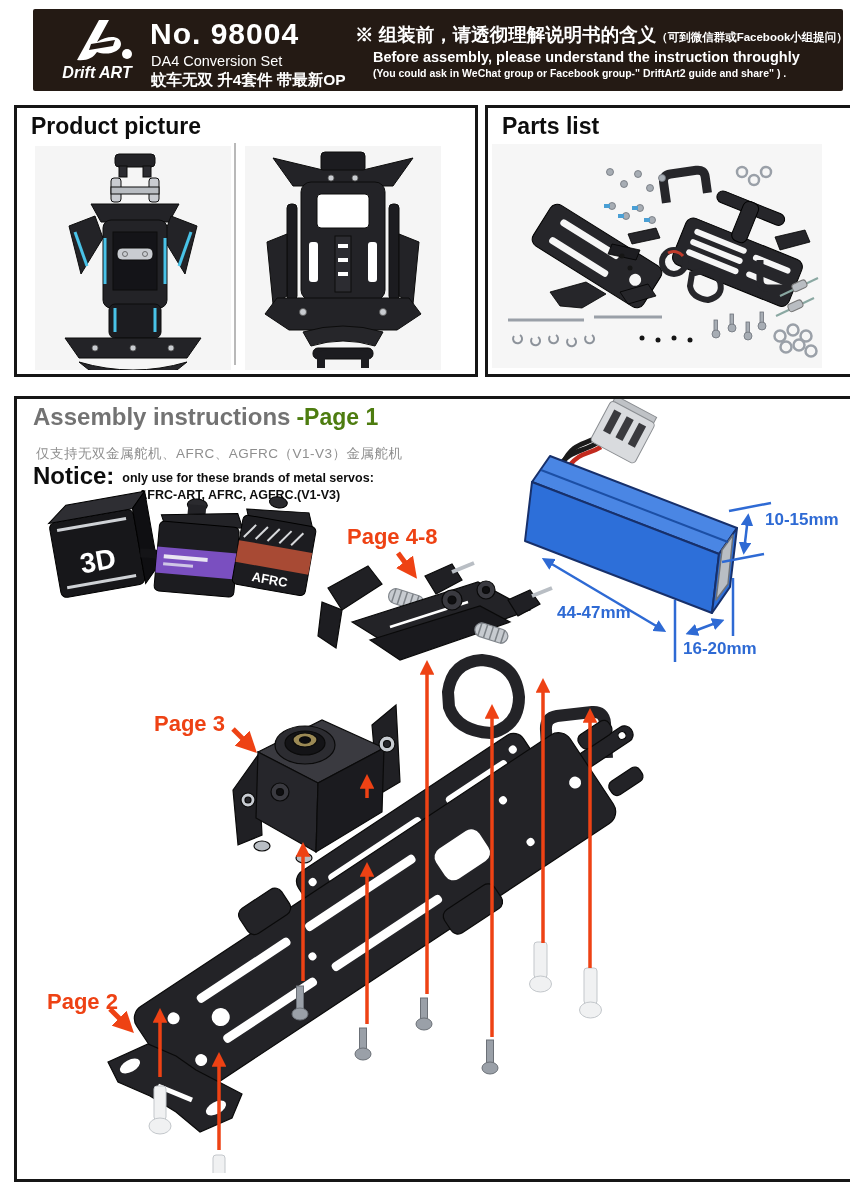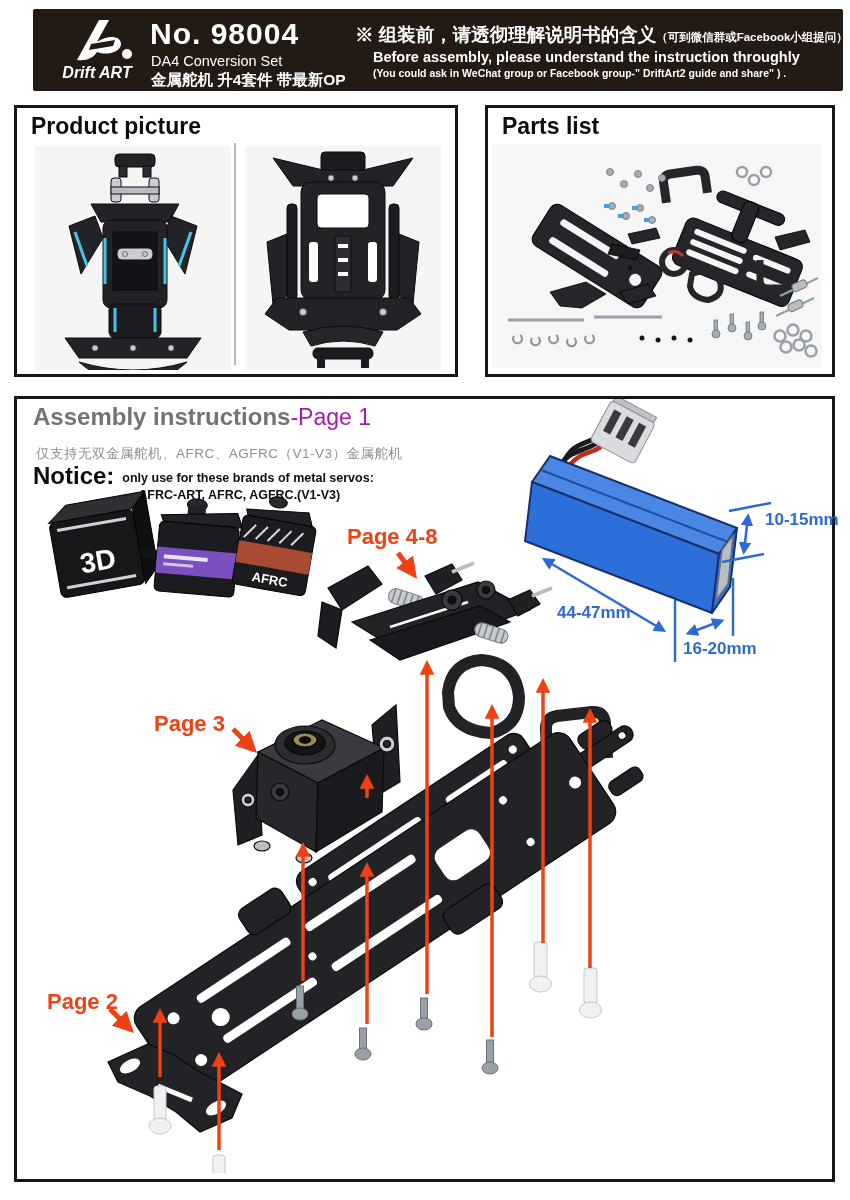--- a/index.html
+++ b/index.html
@@ -11,28 +11,28 @@
   .logo-wrap{position:absolute;left:14px;top:5px;width:100px;height:72px;text-align:center;}
   .logo-text{position:absolute;left:0;right:0;bottom:4px;color:#fff;font-weight:bold;font-style:italic;font-size:16px;}
   .prod-no{position:absolute;left:117px;top:8px;color:#fff;font-size:30px;font-weight:bold;letter-spacing:1px;}
   .prod-en{position:absolute;left:118px;top:44px;color:#fff;font-size:14.5px;}
   .prod-cn{position:absolute;left:118px;top:61px;color:#fff;font-size:15.5px;font-weight:bold;}
   .hn1{position:absolute;left:322px;top:13px;color:#fff;font-size:18.5px;font-weight:bold;white-space:nowrap;}
   .hn1 .small{font-size:11.5px;font-weight:bold;}
   .hn2{position:absolute;left:340px;top:40px;color:#fff;font-size:14.5px;font-weight:bold;white-space:nowrap;}
   .hn3{position:absolute;left:340px;top:58px;color:#fff;font-size:10.5px;font-weight:bold;white-space:nowrap;}
   
-  .box{position:absolute;background:#fff;border:3px solid #161616;}
+  .box{position:absolute;background:#fff;border:3px solid #161616;padding-left:20px;}
   .box h2{position:absolute;left:14px;top:5px;margin:0;font-size:23px;font-weight:bold;color:#0d0d0d;}
   .pp{left:14px;top:105px;width:438px;height:266px;}
   .pl{left:485px;top:105px;width:344px;height:266px;}
   .asm{left:14px;top:396px;width:815px;height:780px;}
   .asm-title{position:absolute;left:16px;top:4px;white-space:nowrap;}
   .asm-title .t1{font-size:24px;font-weight:bold;color:#737373;}
-  .asm-title .t2{font-size:23px;font-weight:normal;color:#a21caf;margin-left:0;}
+  .asm-title .t2{font-size:23px;font-weight:bold;color:#4d7c0f;margin-left:6px;}
   .support-cn{position:absolute;left:19px;top:46px;font-size:13.5px;color:#8f8f8f;letter-spacing:0.5px;}
   .notice-row{position:absolute;left:16px;top:63px;display:flex;}
   .notice-big{font-size:24px;font-weight:bold;color:#0d0d0d;}
   .notice-lines{margin-left:8px;padding-top:9px;font-size:12.5px;font-weight:bold;color:#0d0d0d;}
   .notice-lines .l2{margin-left:16px;margin-top:3px;}
   .divider{position:absolute;left:217px;top:35px;width:2px;height:222px;background:#b9b9b9;}
   
   .dim{position:absolute;color:#2e6ad4;font-size:17px;font-weight:bold;white-space:nowrap;}
   .callout{position:absolute;color:#ee4214;font-size:22px;font-weight:bold;white-space:nowrap;}
   svg{display:block;}
@@ -46,21 +46,21 @@
     <div class="logo-wrap">
       <svg width="100" height="52" viewBox="0 0 100 52">
         <path d="M30 46 L52 6 L62 6 L50 28 C62 20 74 22 74 30 C74 38 60 42 50 38 C46 44 40 47 30 46 Z" fill="#ffffff"></path>
         <path d="M44 30 L68 26 L66 32 L42 36 Z" fill="#241a14"></path>
         <circle cx="80" cy="40" r="5" fill="#ffffff"></circle>
       </svg>
       <div class="logo-text">Drift ART</div>
     </div>
     <div class="prod-no">No. 98004</div>
     <div class="prod-en">DA4 Conversion Set</div>
-    <div class="prod-cn">金属舵机 升4套件 带最新OP</div>
+    <div class="prod-cn">蚊车无双 升4套件 带最新OP</div>
     <div class="hn1"><span>※ 组装前，请透彻理解说明书的含义</span><span class="small">（可到微信群或Facebook小组提问）。</span></div>
     <div class="hn2">Before assembly, please understand the instruction throughly</div>
     <div class="hn3">(You could ask in WeChat group or Facebook group-" DriftArt2 guide and share" ) .</div>
   </div>
 
   <section class="box pp">
     <h2>Product picture</h2>
     <div class="divider"></div>
 
     <svg class="abs" style="left:18px;top:38px;" width="196" height="224" viewBox="0 0 196 224">

